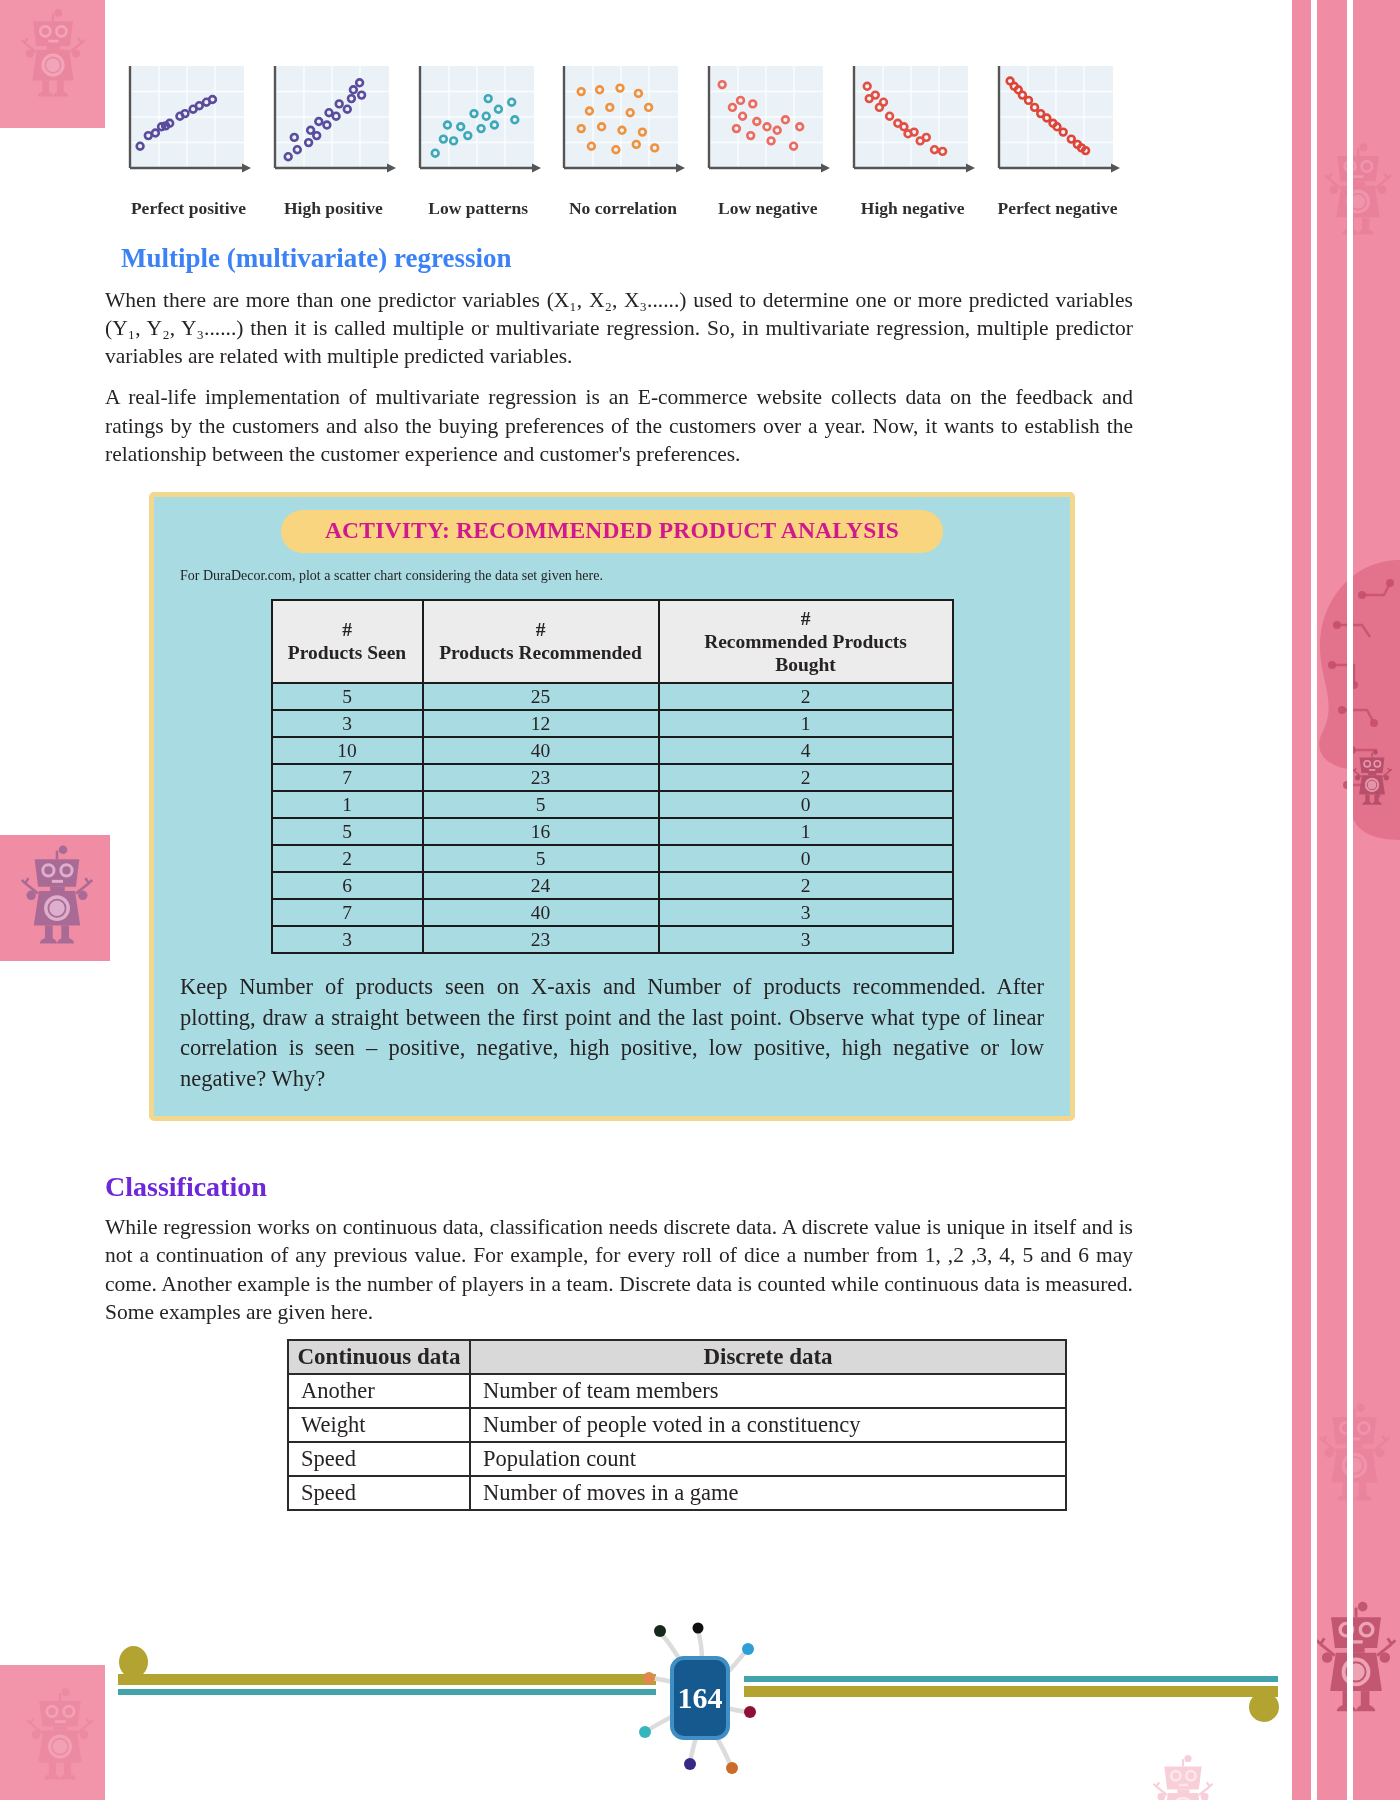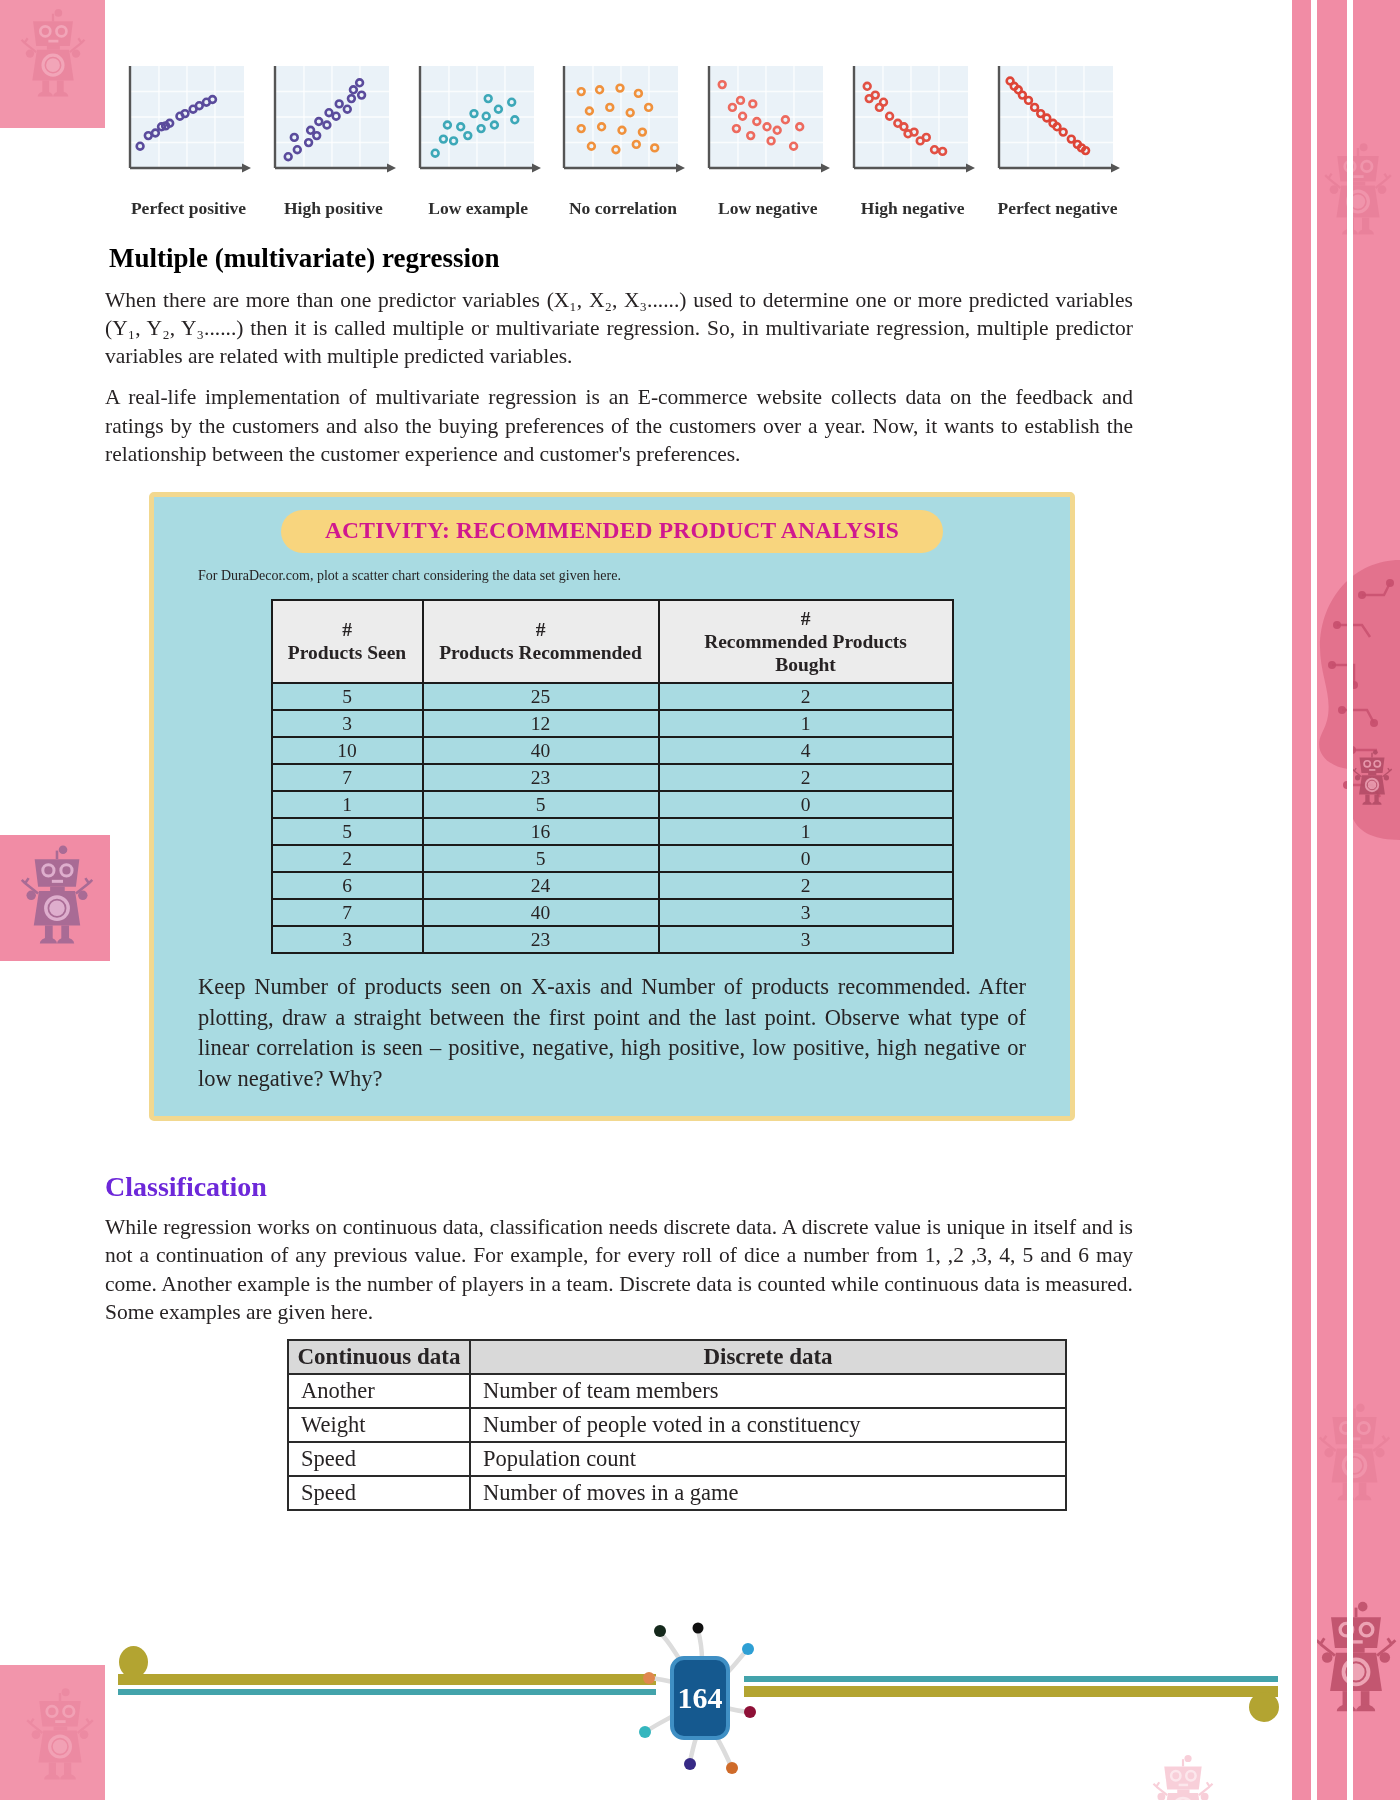--- a/index.html
+++ b/index.html
@@ -19,27 +19,27 @@
 
   
   .content{position:absolute;left:105px;top:52px;width:1028px;}
 
   
   .figure-strip{display:flex;justify-content:space-between;padding:12px 10px 0 18px;text-align:right;}
   .miniplot{width:131px;display:flex;flex-direction:column;align-items:center;}
   .miniplot-label{margin-top:12px;font-size:17.5px;font-weight:600;color:#2e2e2e;white-space:nowrap;}
 
   h2{margin:0;font-weight:bold;}
-  .h-red{color:#000000;font-size:27px;margin:24px 4px 12px;}
+  .h-red{color:#3b82f6;font-size:27px;margin:24px 16px 12px;}
   .h-green{color:#6d28d9;font-size:28px;margin:50px 0 10px;}
   .para{font-size:21.5px;line-height:1.31;text-align:justify;margin:0 0 13px;}
 
   
   .activity-box{margin:24px 0 0 44px;width:926px;box-sizing:border-box;background:#a9dbe2;
-                border:5px solid #f2d88f;border-radius:5px;padding:0 44px 22px;position:relative;}
+                border:5px solid #f2d88f;border-radius:5px;padding:0 26px 22px;position:relative;}
   .pill{width:max-content;margin:13px auto 0;background:#f8d57e;border-radius:999px;
         padding:7px 44px 9px;color:#d0188f;font-weight:bold;font-size:23.5px;letter-spacing:.2px;}
   .activity-intro{font-size:14px;margin:15px 0 0;}
   .tbl-wrap{display:flex;justify-content:center;}
   table{border-collapse:collapse;}
   .activity-table{margin-top:15px;font-size:19.5px;}
   .activity-table th,.activity-table td{border:2px solid #1b1b1b;}
   .activity-table th{background:#ececec;padding:6px 12px;line-height:1.18;font-size:19.5px;text-align:center;}
   .activity-table td{text-align:center;padding:0 8px;height:25px;line-height:1;}
   .activity-outro{font-size:22.5px;line-height:1.36;text-align:justify;margin:18px 0 0;}
@@ -344,21 +344,21 @@
             <circle cx="73.2" cy="52.2" r="3.4" fill="none" stroke="#3da8b8" stroke-width="2.6"></circle>
             <circle cx="81.4" cy="61.0" r="3.4" fill="none" stroke="#3da8b8" stroke-width="2.6"></circle>
             <circle cx="85.4" cy="45.2" r="3.4" fill="none" stroke="#3da8b8" stroke-width="2.6"></circle>
             <circle cx="75.2" cy="34.6" r="3.4" fill="none" stroke="#3da8b8" stroke-width="2.6"></circle>
             <circle cx="98.7" cy="38.2" r="3.4" fill="none" stroke="#3da8b8" stroke-width="2.6"></circle>
             <circle cx="101.8" cy="55.8" r="3.4" fill="none" stroke="#3da8b8" stroke-width="2.6"></circle>
        <line x1="7" y1="2" x2="7" y2="104" stroke="#555555" stroke-width="2.4"></line>
        <line x1="7" y1="104" x2="119" y2="104" stroke="#555555" stroke-width="2.4"></line>
        <polygon points="119,99.5 119,108.5 128,104" fill="#555555"></polygon>
      </svg>
-     <div class="miniplot-label">Low example</div>
+     <div class="miniplot-label">Low patterns</div>
         </div>
         <div class="miniplot">
           <svg width="131" height="122" viewBox="0 0 131 122">
        <rect x="7" y="2" width="114" height="102" fill="#eaf2f8"></rect>
        <line x1="8" y1="27.5" x2="121" y2="27.5" stroke="#ffffff" stroke-width="1.4" opacity="0.8"></line>
             <line x1="36" y1="2" x2="36" y2="104" stroke="#ffffff" stroke-width="1.4" opacity="0.8"></line>
             <line x1="8" y1="53.0" x2="121" y2="53.0" stroke="#ffffff" stroke-width="1.4" opacity="0.8"></line>
             <line x1="64" y1="2" x2="64" y2="104" stroke="#ffffff" stroke-width="1.4" opacity="0.8"></line>
             <line x1="8" y1="78.5" x2="121" y2="78.5" stroke="#ffffff" stroke-width="1.4" opacity="0.8"></line>
             <line x1="92" y1="2" x2="92" y2="104" stroke="#ffffff" stroke-width="1.4" opacity="0.8"></line>

